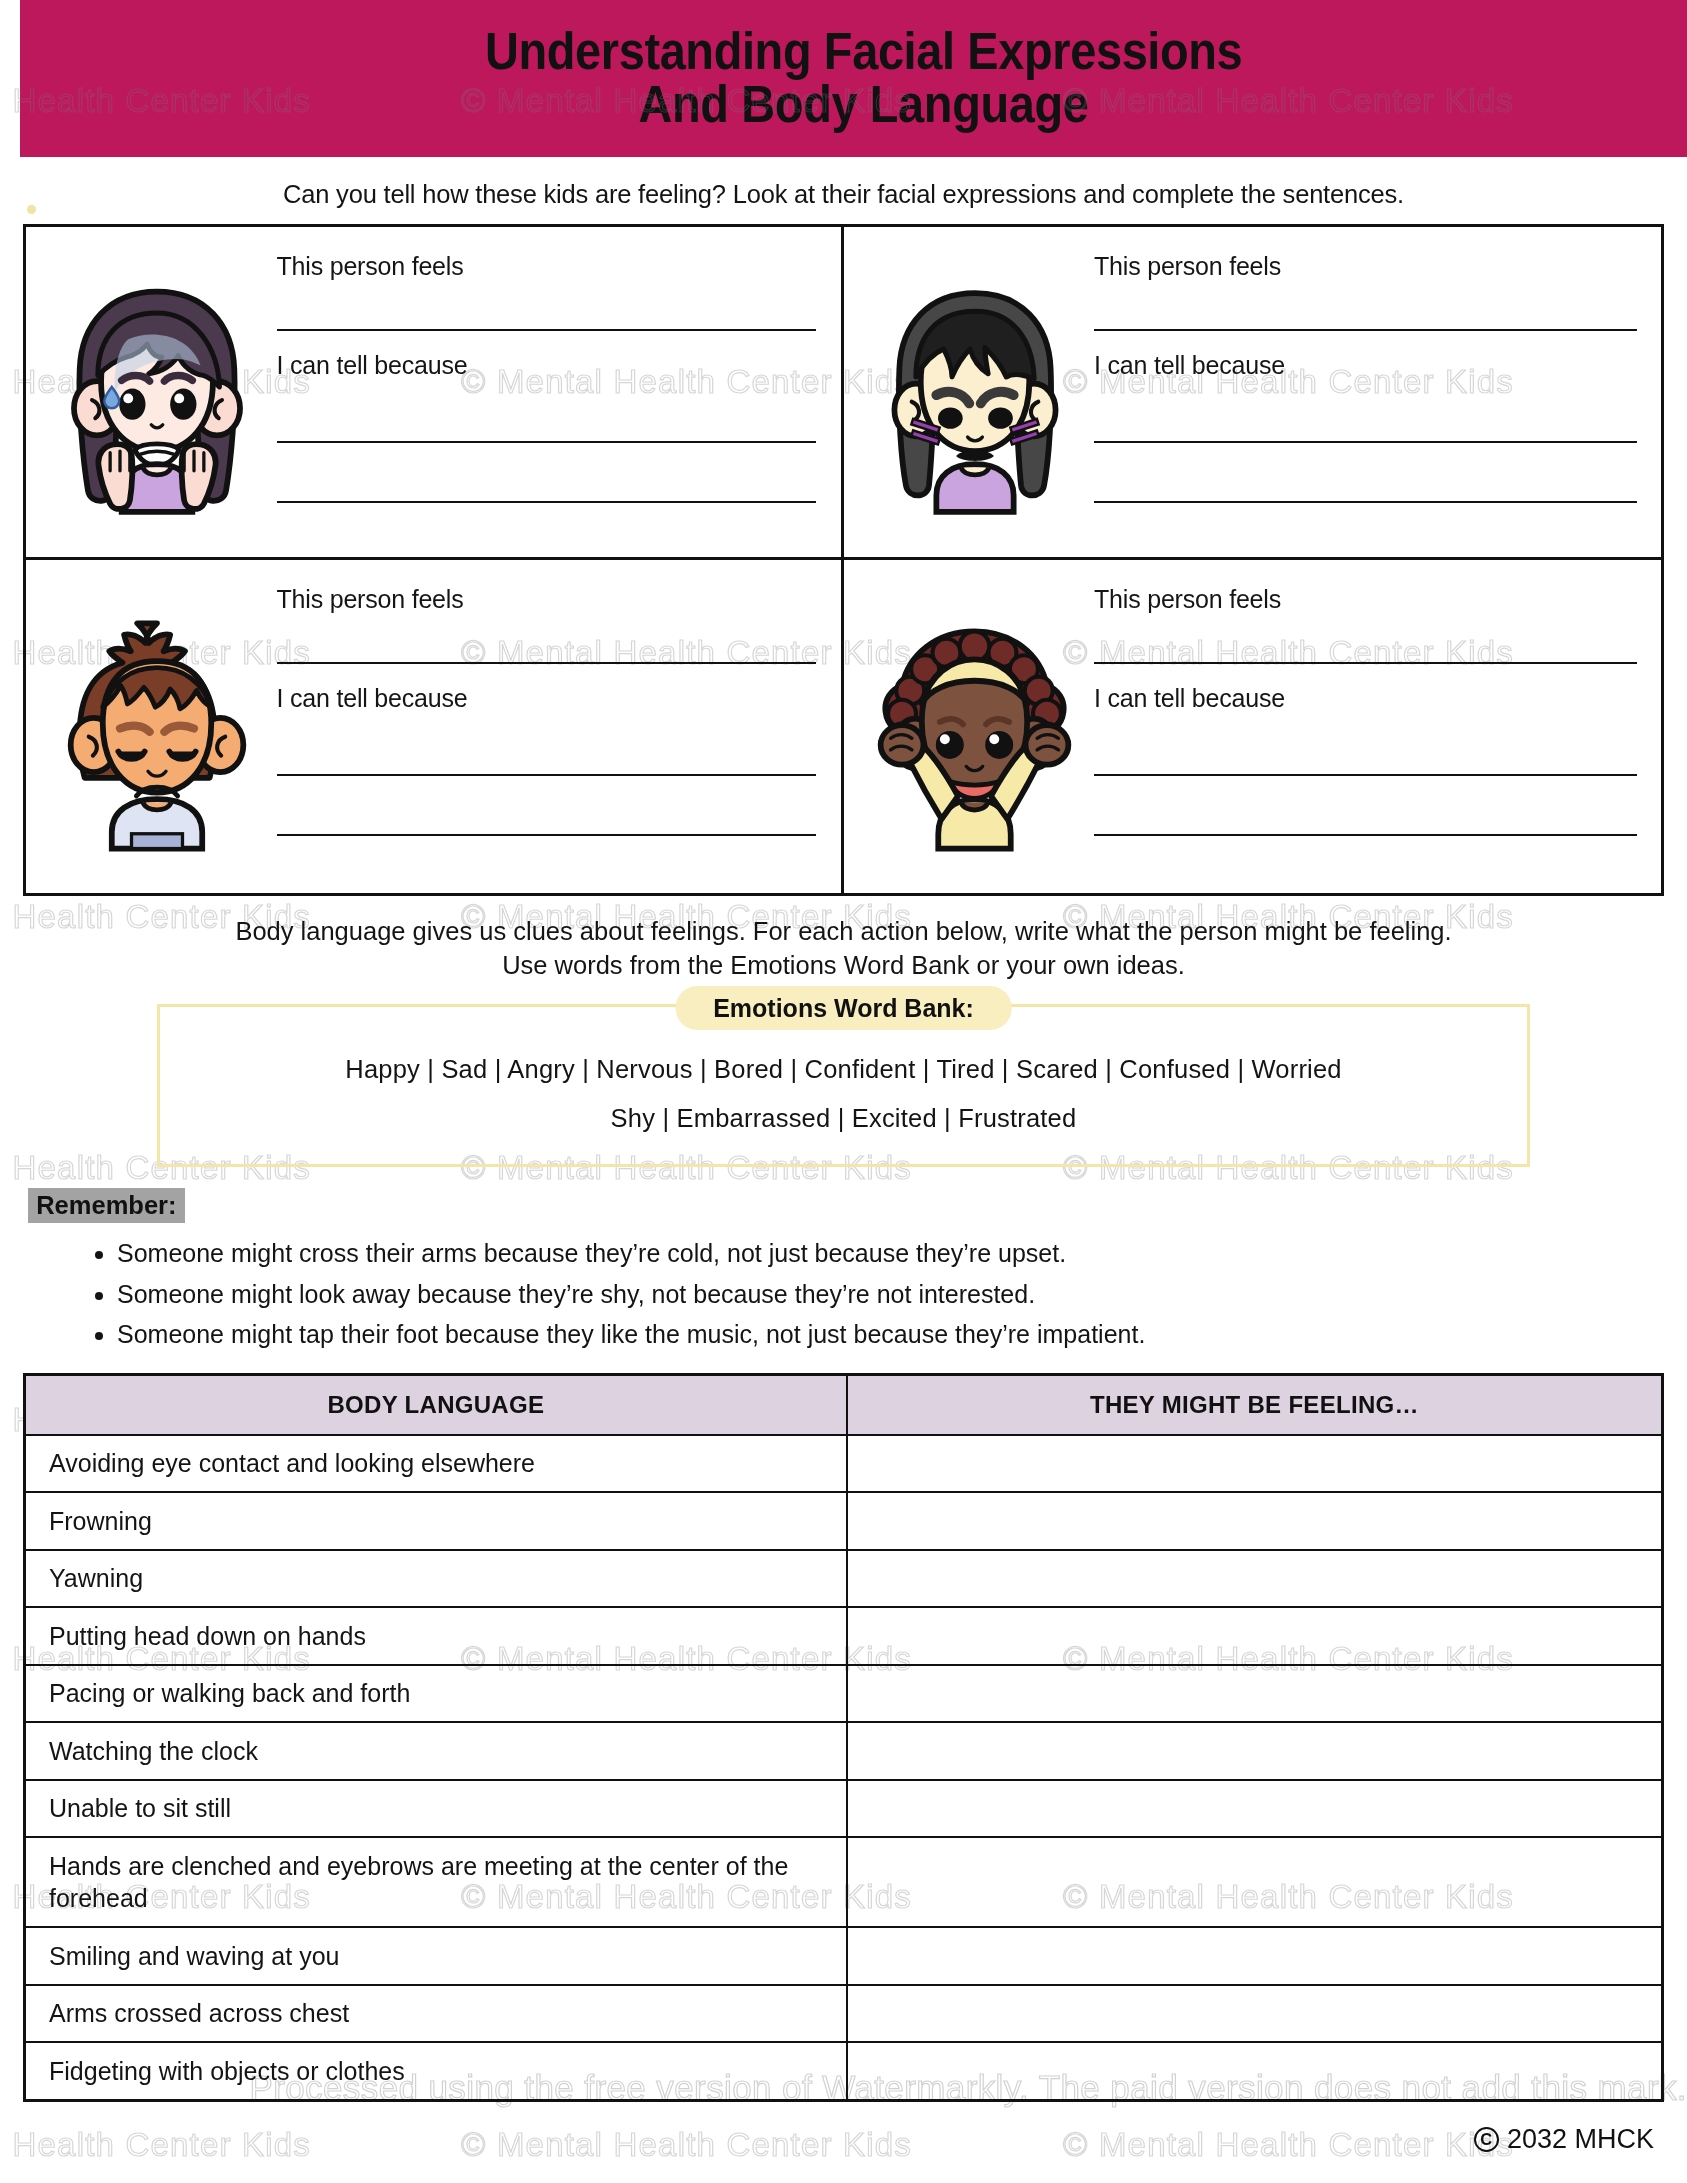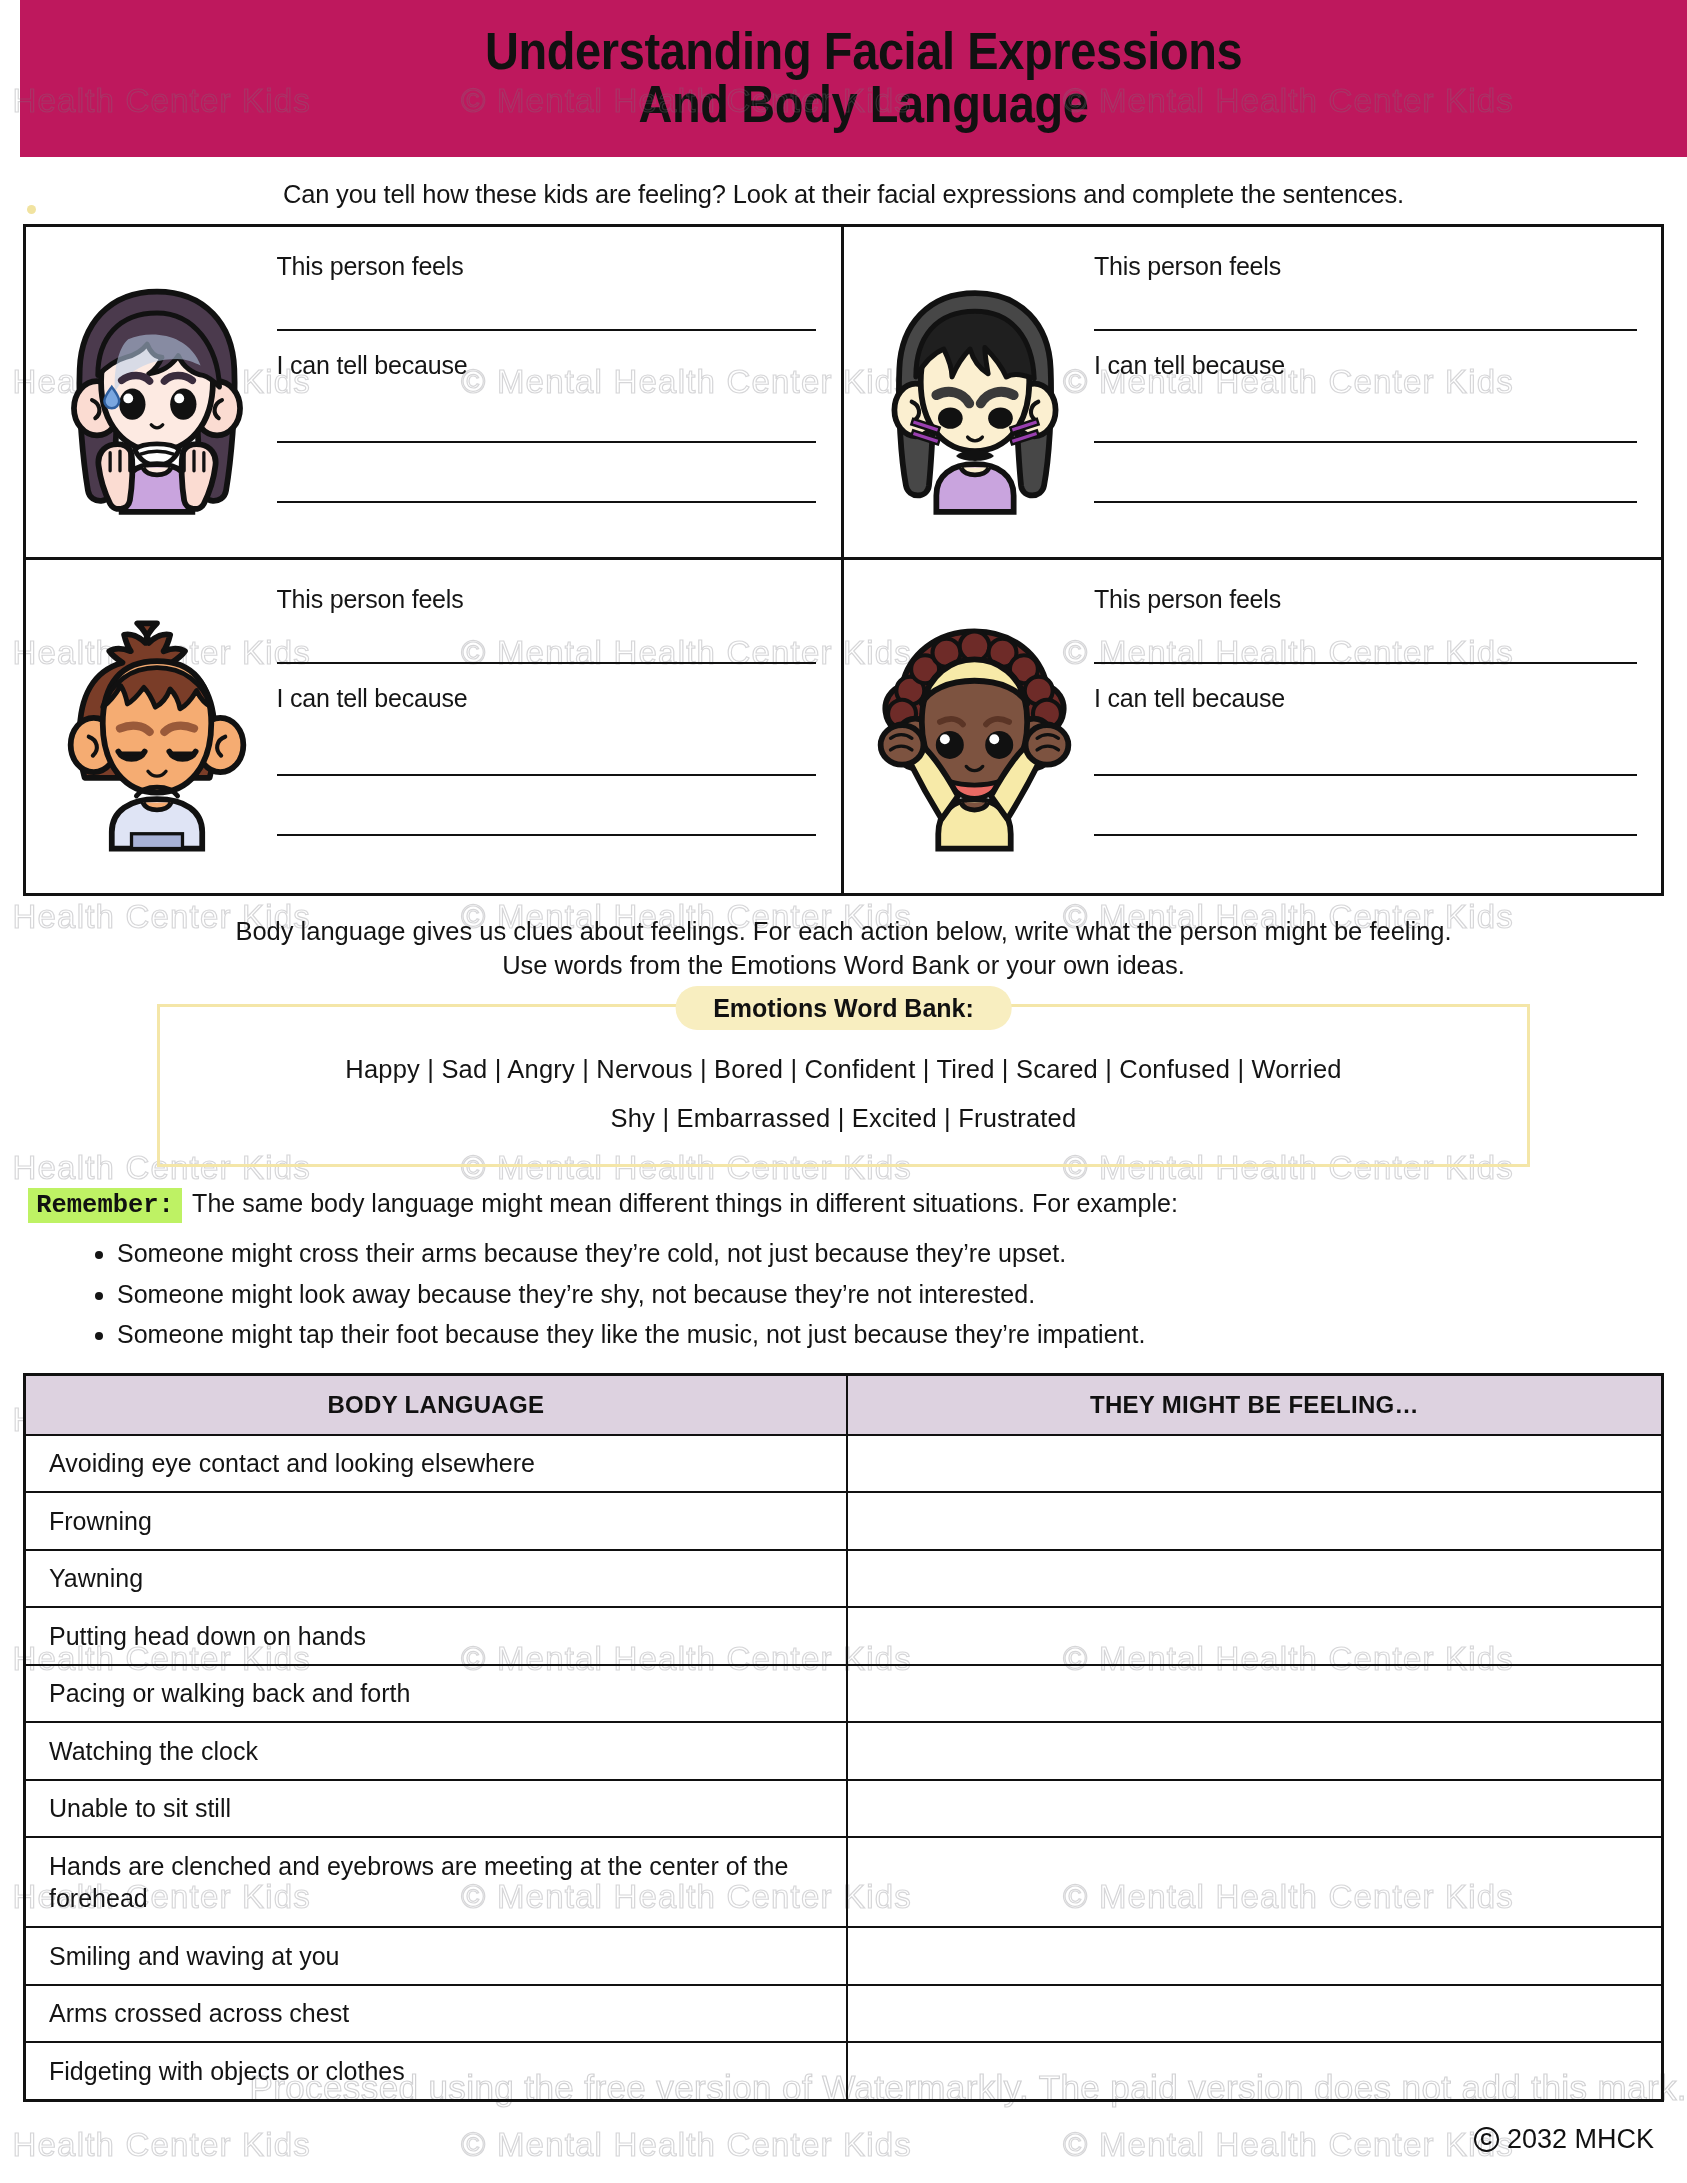--- a/index.html
+++ b/index.html
@@ -120,22 +120,22 @@
     padding: 7.4px 38px;
     font-weight: bold; font-size: 25px; color: #111;
     z-index: 7;
   }
   .wb-row { font-size: 25.5px; color: #141414; line-height: 1.9; letter-spacing: 0.2px; }
 
   
   .remember { position: relative; z-index: 6; margin: 21.4px 28px 0 28px; }
   .remember-head { display: flex; align-items: baseline; gap: 10px; }
   .remember-tag {
-    background: #bef264; padding: 3.3px 8.2px;
-    font-weight: bold; font-size: 25.5px; color: #111; font-family: Liberation Mono, monospace;
+    background: #a3a3a3; padding: 3.3px 8.2px;
+    font-weight: bold; font-size: 25.5px; color: #111;
   }
   .remember-text { font-size: 25px; color: #141414; }
   .remember-list { margin: 10px 0 8px 89px; }
   .remember-list li { font-size: 25px; color: #141414; line-height: 1.62; }
 
   
   .bl-table {
     position: relative; z-index: 6;
     margin: 18px 23px 0 23px;
     width: calc(100% - 46px);
@@ -414,21 +414,20 @@
     <div class="wordbank-tab">Emotions Word Bank:</div>
     <div class="wordbank-box">
       <div class="wb-row">Happy  |  Sad  |  Angry  |  Nervous  |  Bored  |  Confident  |  Tired  |  Scared  |  Confused  |  Worried</div>
       <div class="wb-row">Shy  |  Embarrassed   |   Excited  |  Frustrated</div>
     </div>
   </div>
 
   <div class="remember">
     <div class="remember-head">
       <span class="remember-tag">Remember:</span>
-      <span class="remember-text">The same body language might mean different things in different situations. For example:</span>
     </div>
     <ul class="remember-list">
       <li>Someone might cross their arms because they’re cold, not just because they’re upset.</li>
       <li>Someone might look away because they’re shy, not because they’re not interested.</li>
       <li>Someone might tap their foot because they like the music, not just because they’re impatient.</li>
     </ul>
   </div>
 
   <table class="bl-table">
     <thead>

